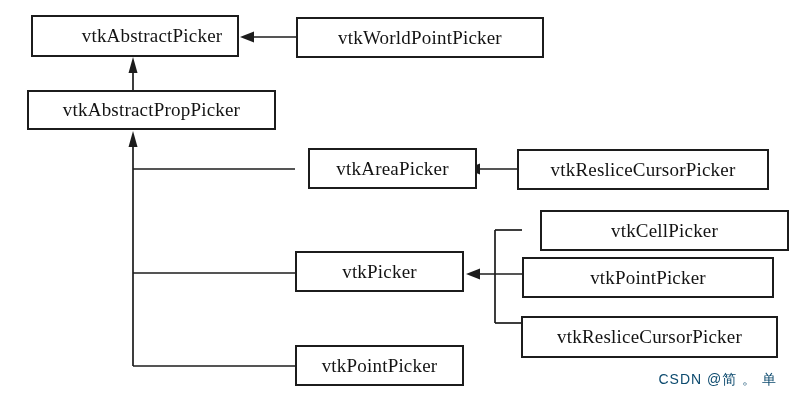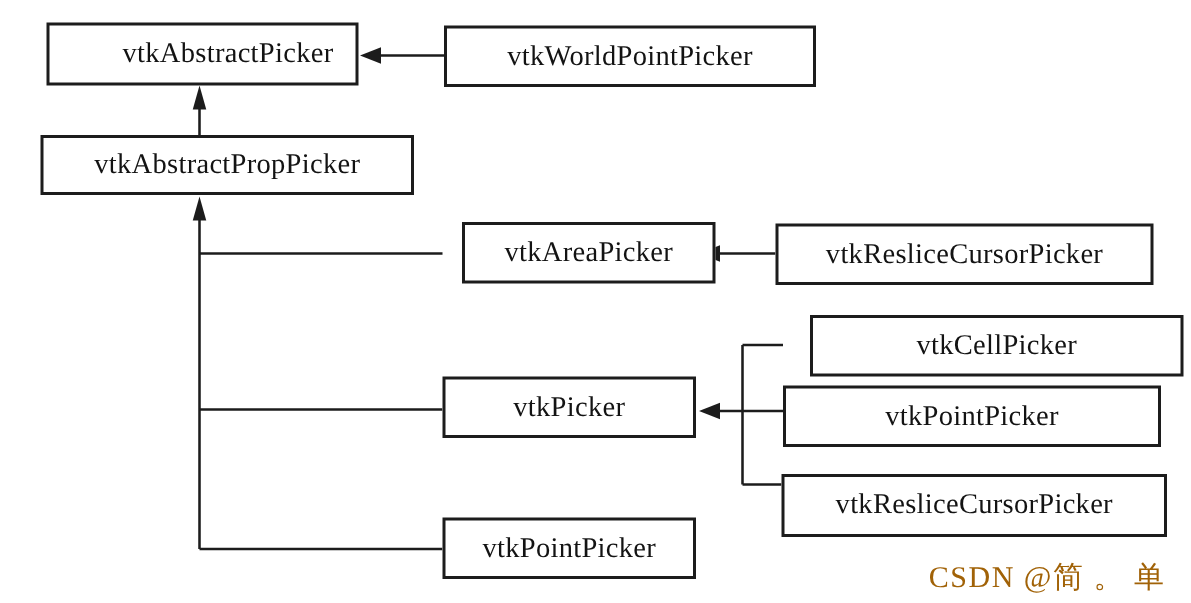--- a/index.html
+++ b/index.html
@@ -46,23 +46,23 @@
   .n-cell-picker            { left: 540px; top: 210px; width: 249px; height: 41px; }
   .n-picker                 { left: 295px; top: 251px; width: 169px; height: 41px; }
   .n-point-picker           { left: 522px; top: 257px; width: 252px; height: 41px; text-align: right; }
   .n-reslice-cursor-picker  { left: 521px; top: 316px; width: 257px; height: 42px; }
   .n-prop-picker            { left: 295px; top: 345px; width: 169px; height: 41px; }
   .watermark {
     position: absolute;
     z-index: 3;
     right: 17px;
     top: 371px;
-    font-family: Liberation Serif, serif;
-    font-size: 20px;
-    color: #a16207;
+    font-family: Liberation Sans, sans-serif;
+    font-size: 14px;
+    color: #0c4a6e;
     letter-spacing: 1px;
     white-space: nowrap;
   }
 </style>
 </head>
 <body>
 
 <div class="canvas">
 
   <svg class="connectors" viewBox="0 0 794 402" xmlns="http://www.w3.org/2000/svg">

